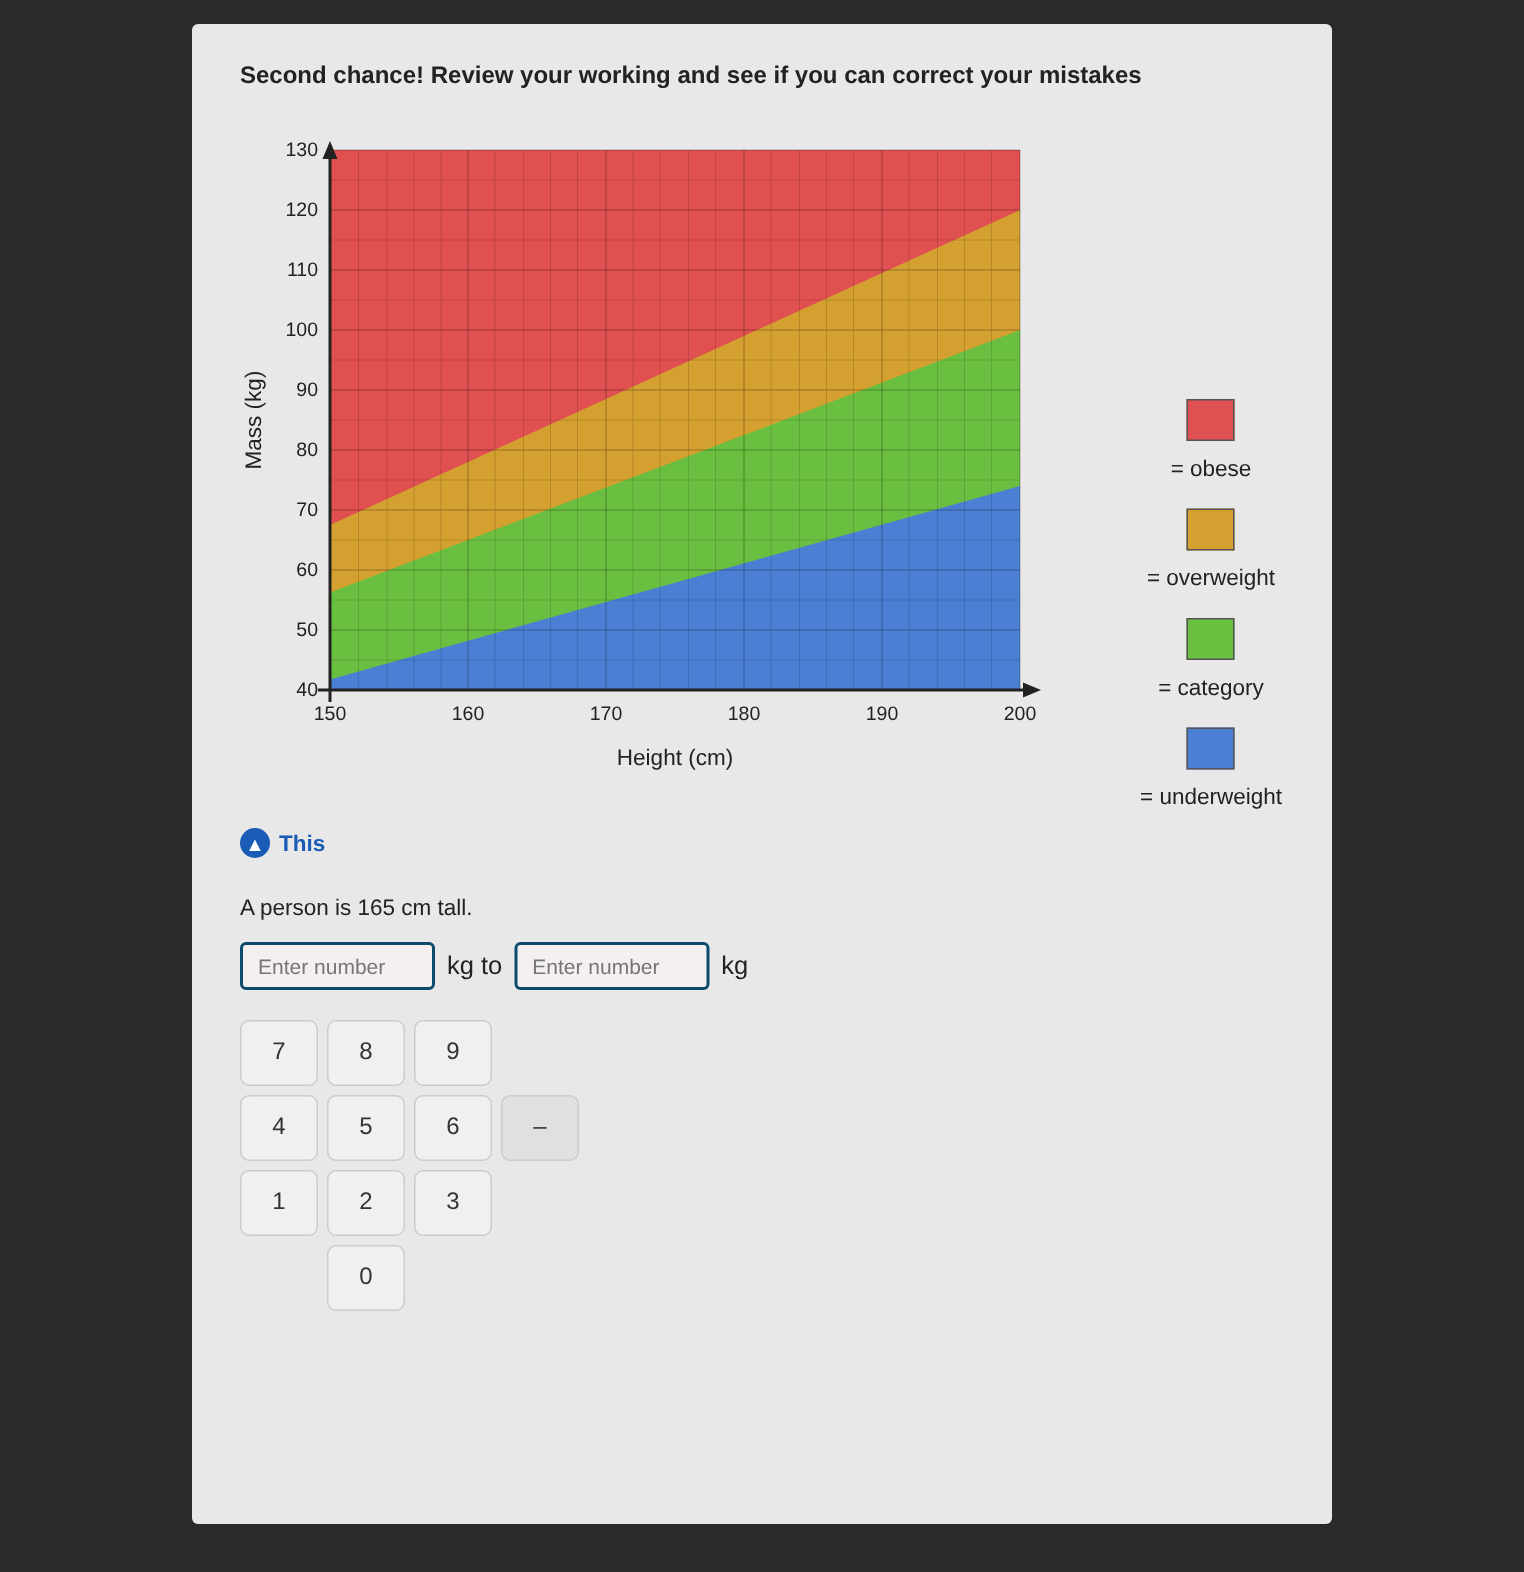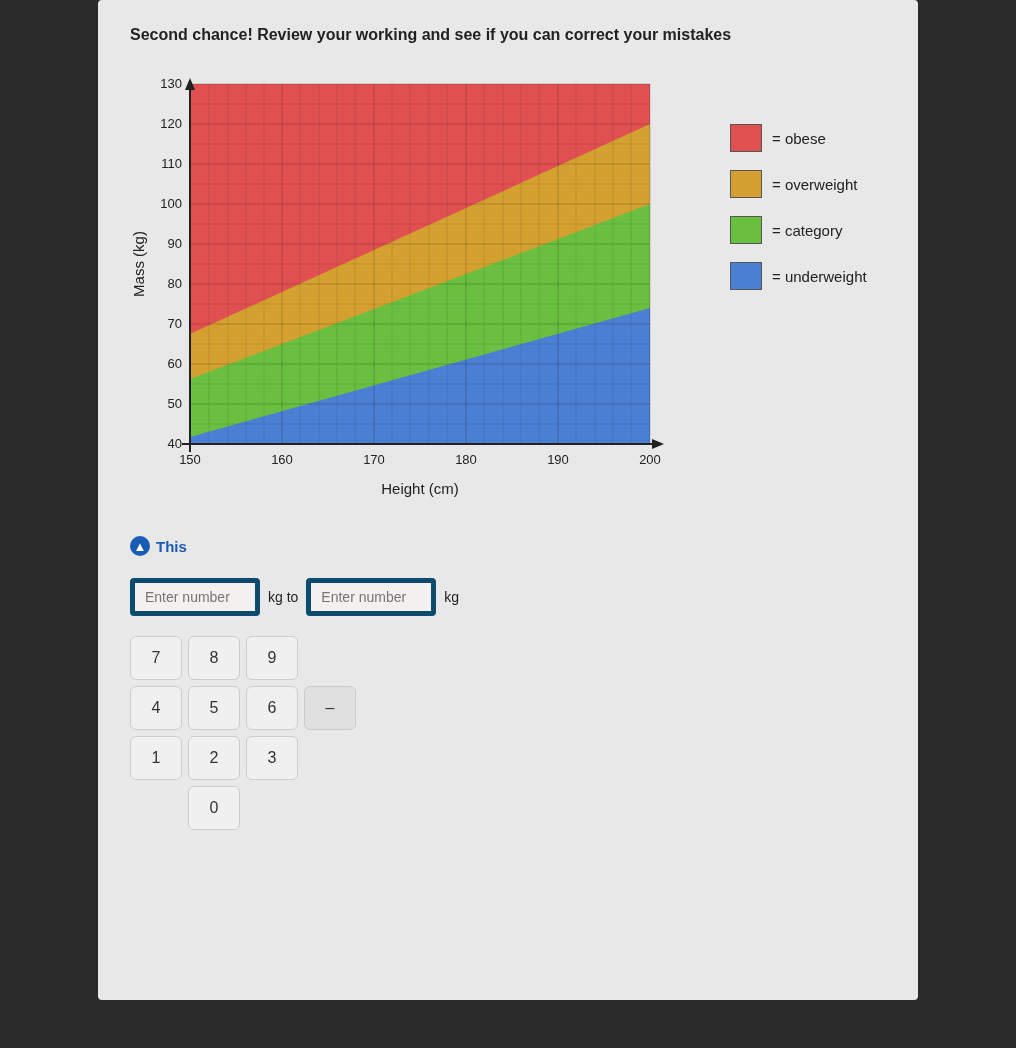--- a/index.html
+++ b/index.html
@@ -6,37 +6,37 @@
     body {
       background: #2a2a2a;
       font-family: Arial, sans-serif;
       display: flex;
       justify-content: center;
       align-items: flex-start;
       min-height: 100vh;
     }
     .page-container {
       background: #e8e8e8;
-      width: 820px;
+      width: 760px;
       min-height: 1000px;
       padding: 24px 32px 32px 32px;
-      margin: 0;
+      margin: 16px;
       border-radius: 4px;
     }
     .second-chance-banner {
       font-size: 16px;
       font-weight: bold;
       color: #222;
       margin-bottom: 18px;
       line-height: 1.4;
     }
     .chart-section {
       display: flex;
       flex-direction: row;
-      align-items: flex-start;
+      align-items: flex-end;
       margin-bottom: 12px;
     }
     .chart-wrapper {
       position: relative;
       width: 560px;
       height: 460px;
     }
     .chart-svg {
       width: 560px;
       height: 460px;
@@ -47,20 +47,21 @@
       flex-direction: column;
       gap: 18px;
       margin-top: 60px;
     }
     .legend-item {
       display: flex;
       align-items: center;
       gap: 10px;
       font-size: 15px;
       color: #222;
+      flex-direction: column;
     }
     .legend-box {
       width: 32px;
       height: 28px;
       border: 1px solid #555;
       flex-shrink: 0;
     }
     .zoom-link {
       display: flex;
       align-items: center;
@@ -91,31 +92,31 @@
       line-height: 1.6;
     }
     .answer-row {
       display: flex;
       align-items: center;
       gap: 8px;
       margin-bottom: 20px;
       margin-top: 10px;
     }
     .answer-input {
-      border: 5px solid #0c4a6e;
+      border: 2px solid #0c4a6e;
       border-radius: 4px;
       background: #f5f0f0;
       color: #aaa;
       font-size: 14px;
       padding: 6px 10px;
       width: 130px;
       outline: none;
     }
     .kg-label {
-      font-size: 14px;
+      font-size: 17px;
       color: #222;
     }
     .keypad {
       display: grid;
       grid-template-columns: repeat(4, 52px);
       grid-template-rows: repeat(4, 44px);
       gap: 6px;
       width: fit-content;
     }
     .key-btn {
@@ -266,20 +267,21 @@
         <span>= underweight</span>
       </div>
     </div>
   </div>
 
   <a class="zoom-link">
     <span class="zoom-icon">▲</span>
     <span>This</span>
   </a>
 
+  <p class="question-text">A person is 165 cm tall.</p>
 
   <div class="answer-row">
     <input class="answer-input" type="text" placeholder="Enter number" style="">
     <span class="kg-label">kg to</span>
     <input class="answer-input" type="text" placeholder="Enter number" style="">
     <span class="kg-label">kg</span>
   </div>
 
   <div class="keypad">
     <button class="key-btn">7</button>

